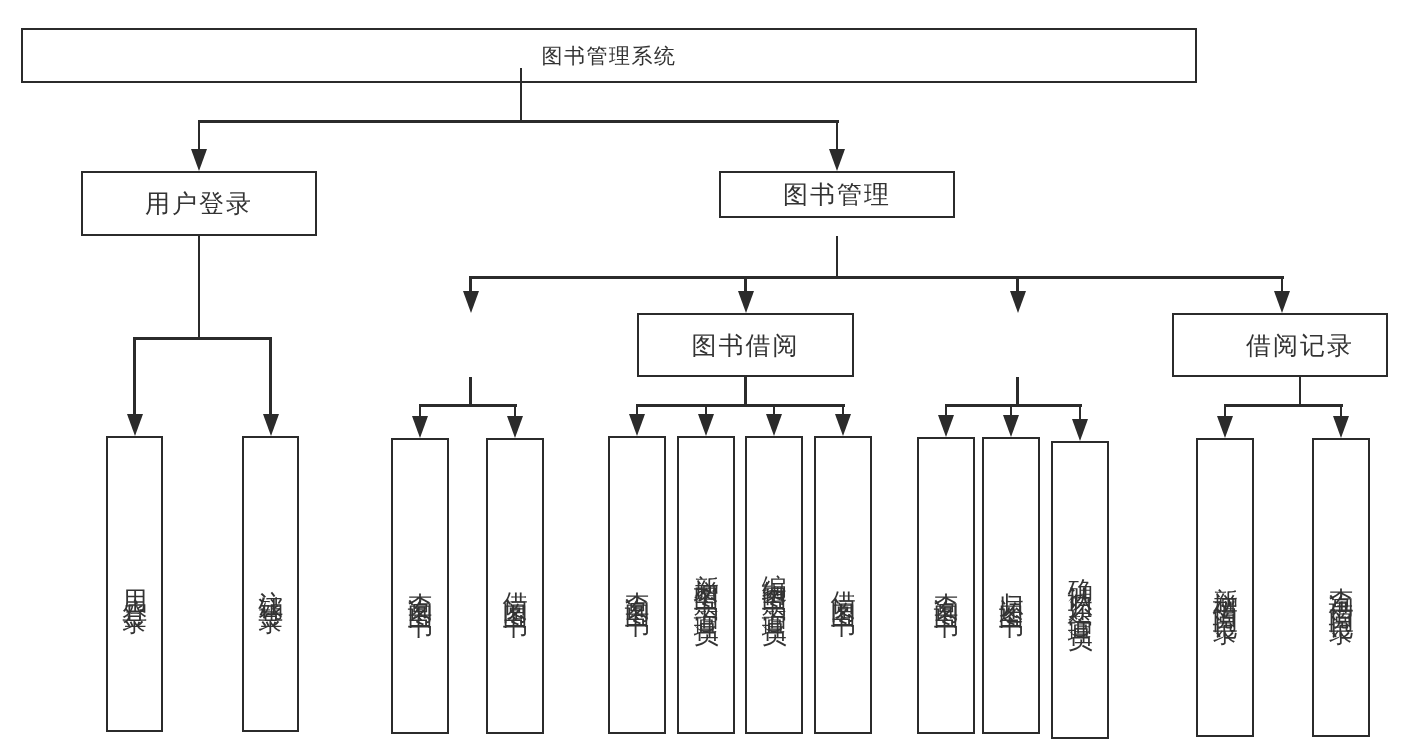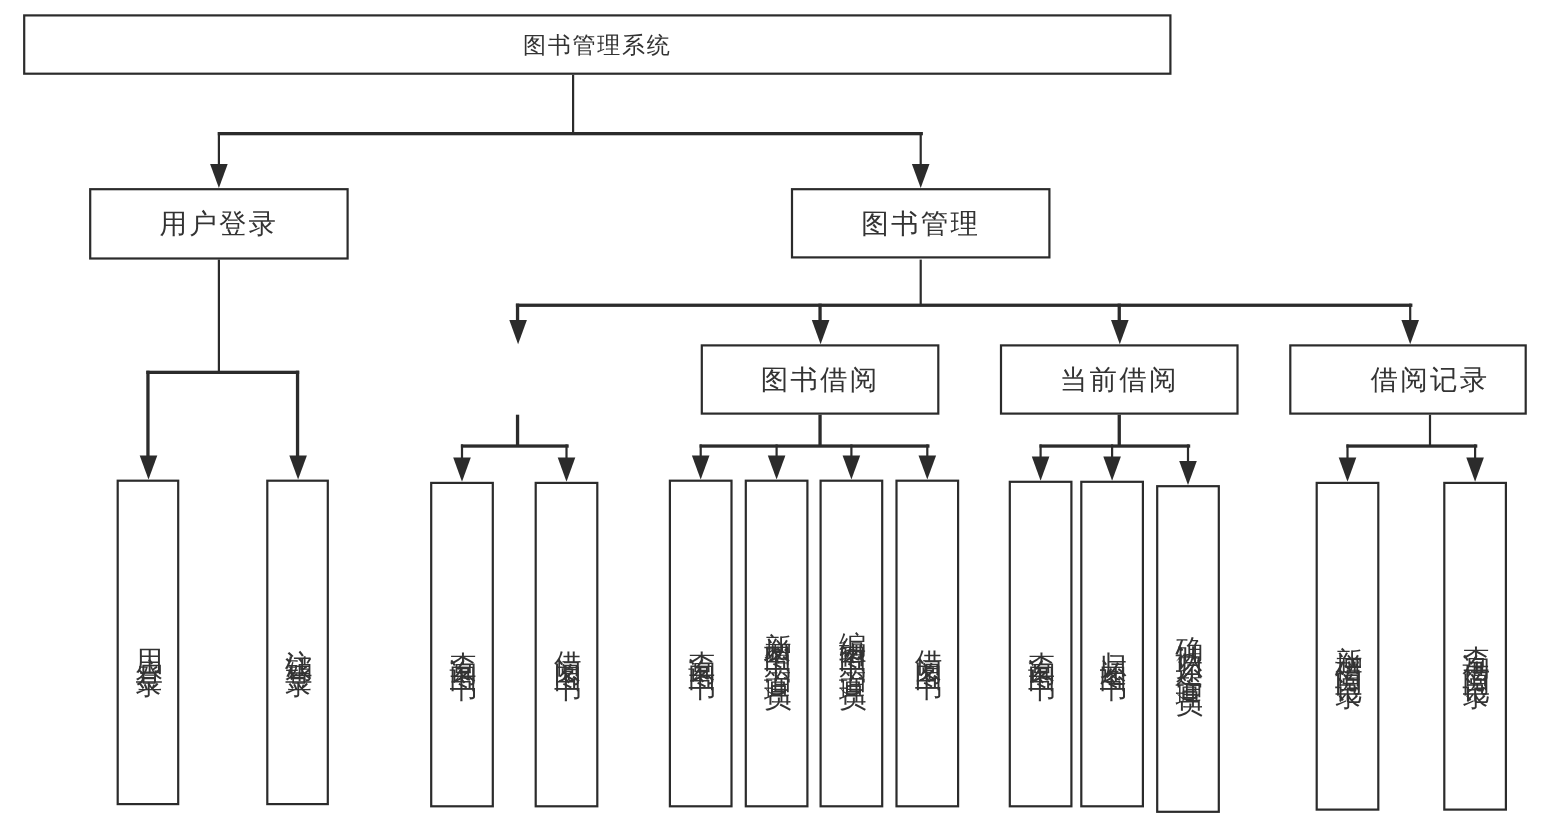--- a/index.html
+++ b/index.html
@@ -54,35 +54,35 @@
     color: rgba(145,145,145,0.8);
     white-space: nowrap;
     z-index: 5;
   }
 </style>
 </head>
 <body>
 
 <div class="stage">
 
-  <div class="hbox root" style="left:21px; top:13px; width:1044px; height:55px;">
+  <div class="hbox root" style="left:21px; top:28px; width:1176px; height:55px;">
     <span>图书管理系统</span>
   </div>
 
   <div class="vl" style="left:519.75px; top:68px; width:2.5px; height:53px;"></div>
   <div class="hl" style="left:197.75px; top:120px; width:641px; height:2.5px;"></div>
   <div class="vl" style="left:197.75px; top:120px; width:2.5px; height:31px;"></div>
   <div class="ah" style="left:191px; top:149px;"></div>
   <div class="vl" style="left:835.75px; top:120px; width:2.5px; height:31px;"></div>
   <div class="ah" style="left:829px; top:149px;"></div>
 
   <div class="hbox" style="left:81px; top:171px; width:236px; height:65px;">
     <span>用户登录</span>
   </div>
-  <div class="hbox" style="left:719px; top:171px; width:236px; height:64px;">
+  <div class="hbox" style="left:719px; top:171px; width:236px; height:47px;">
     <span>图书管理</span>
   </div>
 
   <div class="vl" style="left:197.75px; top:236px; width:2.5px; height:102px;"></div>
   <div class="hl" style="left:133.25px; top:337px; width:139px; height:2.5px;"></div>
   <div class="vl" style="left:133.25px; top:337px; width:2.5px; height:80px;"></div>
   <div class="ah" style="left:126.5px; top:414px;"></div>
   <div class="vl" style="left:269.25px; top:337px; width:2.5px; height:80px;"></div>
   <div class="ah" style="left:262.5px; top:414px;"></div>
 
@@ -92,23 +92,20 @@
   <div class="ah" style="left:462.5px; top:291px;"></div>
   <div class="vl" style="left:744.25px; top:276px; width:2.5px; height:18px;"></div>
   <div class="ah" style="left:737.5px; top:291px;"></div>
   <div class="vl" style="left:1016.25px; top:276px; width:2.5px; height:18px;"></div>
   <div class="ah" style="left:1009.5px; top:291px;"></div>
   <div class="vl" style="left:1280.75px; top:276px; width:2.5px; height:18px;"></div>
   <div class="ah" style="left:1274px; top:291px;"></div>
 
   <div class="hbox" style="left:637px; top:313px; width:217px; height:64px;">
     <span>图书借阅</span>
-  </div>
-  <div class="hbox" style="left:909px; top:313px; width:217px; height:64px;">
-    <span>当前借阅</span>
   </div>
   <div class="hbox" style="left:1172px; top:313px; width:216px; height:64px;padding-left:40px;">
     <span>借阅记录</span>
   </div>
 
   <div class="vl" style="left:469.25px; top:377px; width:2.5px; height:28px;"></div>
   <div class="hl" style="left:418.75px; top:404px; width:98px; height:2.5px;"></div>
   <div class="vl" style="left:418.75px; top:404px; width:2.5px; height:14px;"></div>
   <div class="ah" style="left:412px; top:416px;"></div>
   <div class="vl" style="left:513.75px; top:404px; width:2.5px; height:14px;"></div>

